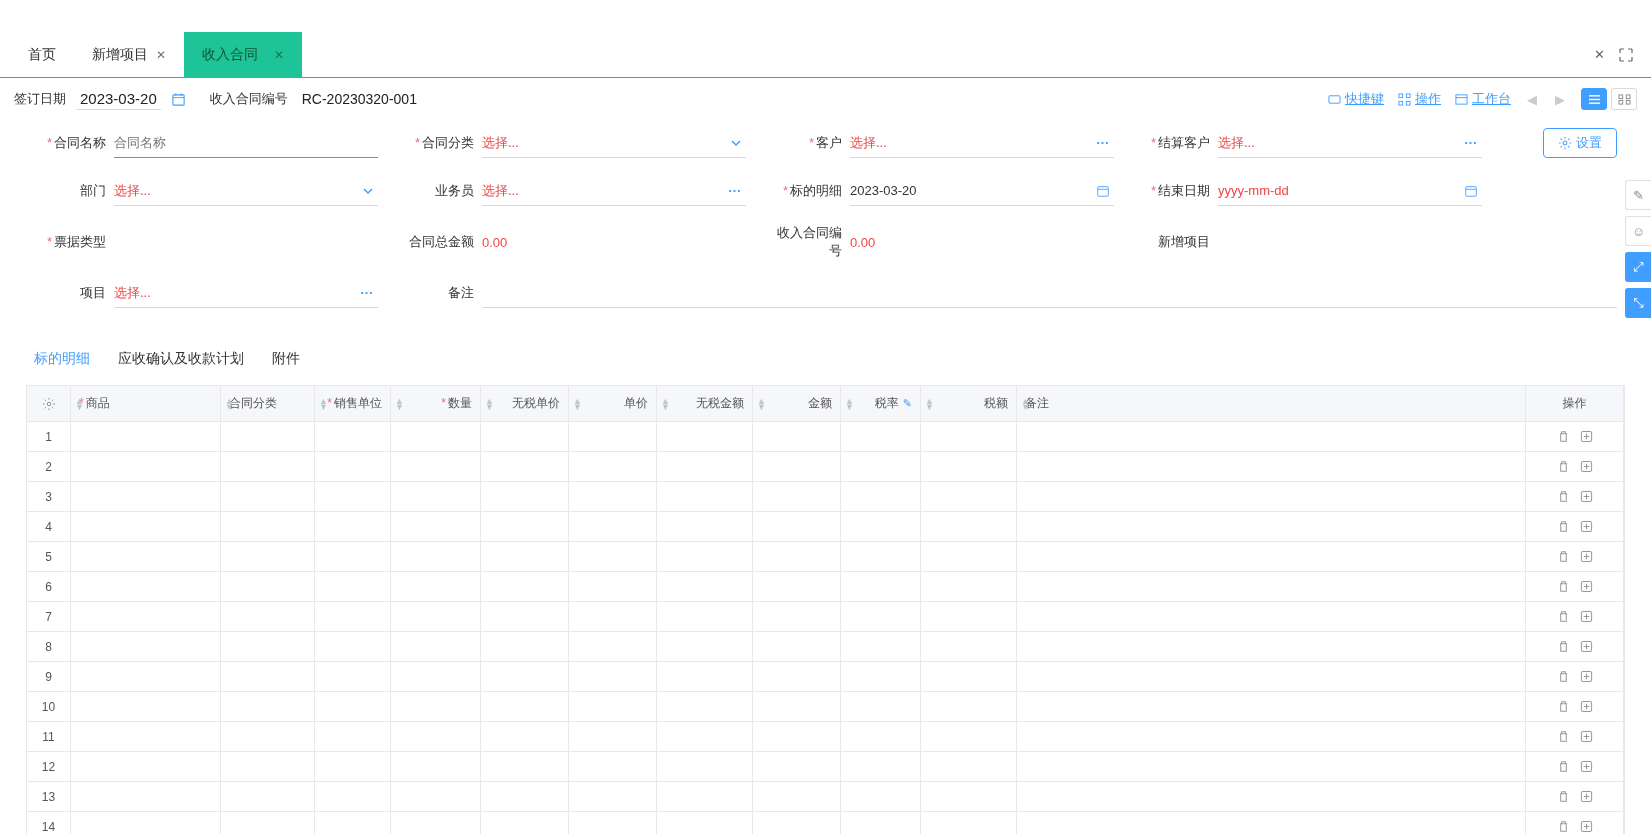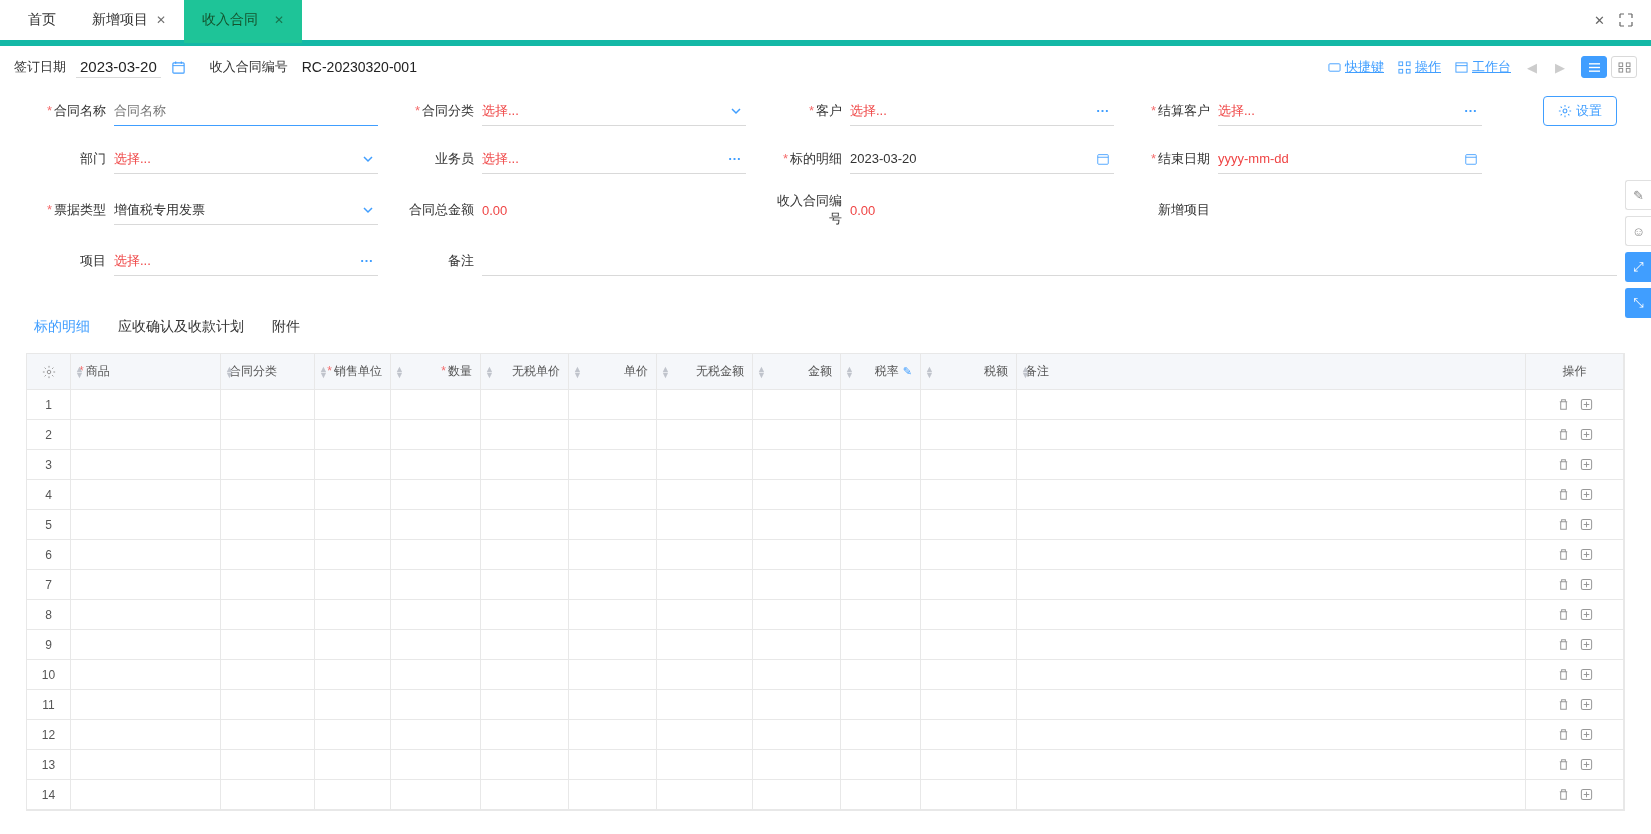--- a/index.html
+++ b/index.html
@@ -1,20 +1,20 @@
 <!DOCTYPE html>
 <html><head>
 <meta charset="utf-8">
 <style>
 * { margin: 0; padding: 0; box-sizing: border-box; }
 body { font-family: "Microsoft YaHei", Arial, sans-serif; font-size: 13px; color: #333; background: #fff; }
 .page { width: 1651px; height: 834px; position: relative; overflow: hidden; }
 
 
-.tabs-bar { display: flex; align-items: center; height: 46px; border-bottom: 6px solid #14b8a6; padding: 0 10px; }
+.tabs-bar { display: flex; align-items: center; height: 46px; border-bottom: 1px solid #14b8a6; padding: 0 10px; margin-top: 32px; }
 .tab { padding: 0 18px; height: 46px; display: flex; align-items: center; cursor: pointer; font-size: 14px; }
 .tab.active { background: #1ec498; color: #14532d; gap: 8px; }
 .tab .close { margin-left: 8px; font-size: 12px; opacity: 0.7; }
 .tabs-right { margin-left: auto; display: flex; align-items: center; gap: 14px; padding-right: 8px; }
 .tabs-right .icon-btn { cursor: pointer; color: #666; }
 
 
 .info-bar { display: flex; align-items: center; padding: 10px 14px 4px; gap: 10px; }
 .info-label { font-size: 13px; color: #333; }
 .info-value { font-size: 15px; color: #222; border-bottom: 1px solid #d9d9d9; padding: 2px 4px; }
@@ -249,28 +249,20 @@
                 <line x1="2" y1="6" x2="14" y2="6" stroke="#409eff"></line>
               </svg>
             </span>
           </div>
       </div>
     </div>
 
     <div class="form-row">
       <div class="form-item">
         <div class="form-label"><span class="req">*</span><span>票据类型</span></div>
-        <div class="form-control">
-            <span>增值税专用发票</span>
-            <span class="suffix">
-              <svg width="12" height="12" viewBox="0 0 12 12">
-                <path d="M2 4l4 4 4-4" fill="none" stroke="#409eff" stroke-width="1.5"></path>
-              </svg>
-            </span>
-          </div>
       </div>
       <div class="form-item">
         <div class="form-label"><span>合同总金额</span></div>
         <div class="form-control" style="border:none">
             <span class="placeholder">0.00</span>
           </div>
       </div>
       <div class="form-item">
         <div class="form-label"><span>收入合同编号</span></div>
         <div class="form-control" style="border:none">

